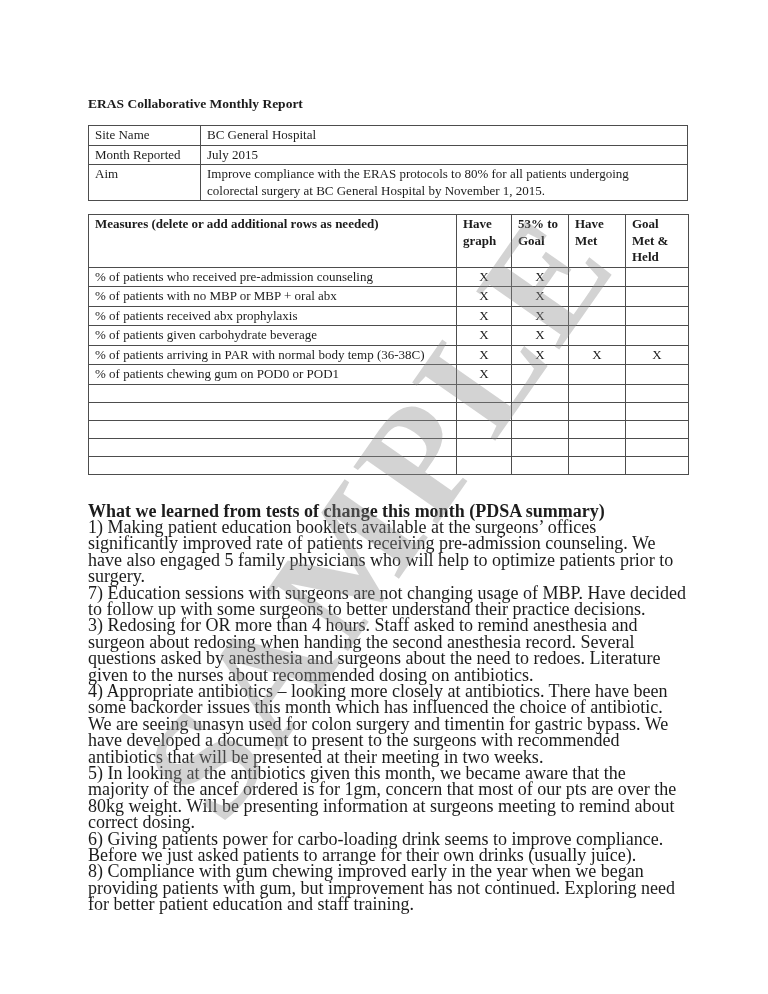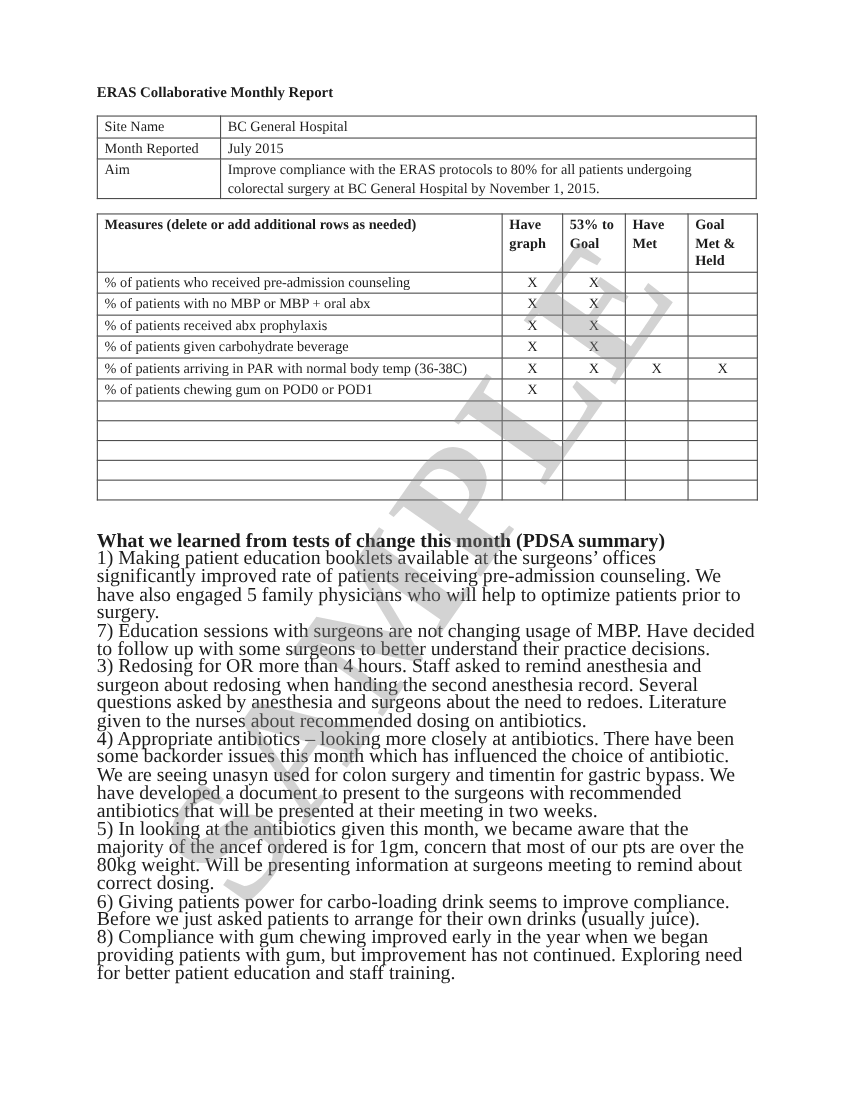--- a/index.html
+++ b/index.html
@@ -7,21 +7,21 @@
   body {
     background:#ffffff;
     font-family:"Liberation Serif", serif;
     color:#1c1c1c;
     position:relative;
     overflow:hidden;
   }
   .content {
     position:absolute;
     left:88px;
-    top:76px;
+    top:96px;
     width:600px;
   }
   .doc-title {
     font-size:13.5px;
     font-weight:bold;
     margin-bottom:13px;
     line-height:16px;
   }
   table {
     border-collapse:collapse;

